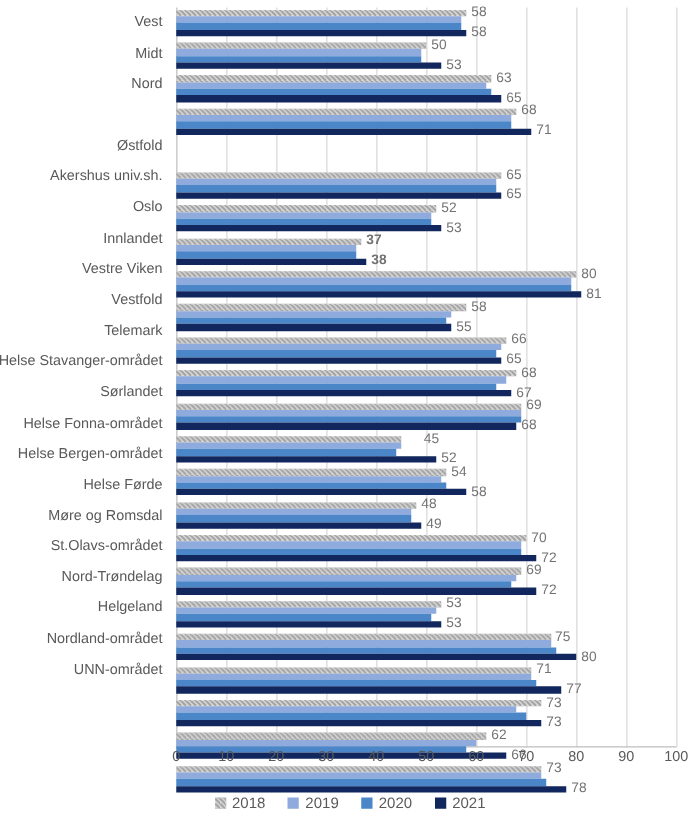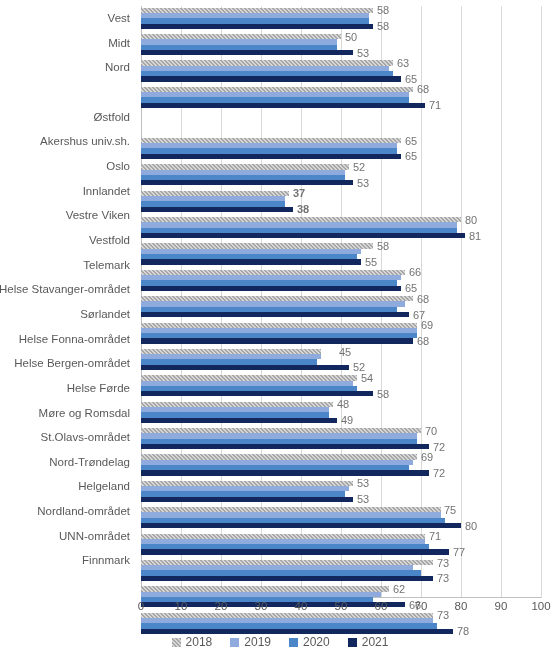--- a/index.html
+++ b/index.html
@@ -236,23 +236,20 @@
         <span>Nord-Trøndelag</span>
       </div>
       <div class="cat-label-slot" style="height: 24.6667px;">
         <span>Helgeland</span>
       </div>
       <div class="cat-label-slot" style="height: 24.6667px;">
         <span>Nordland-området</span>
       </div>
       <div class="cat-label-slot" style="height: 24.6667px;">
         <span>UNN-området</span>
-      </div>
-      <div class="cat-label-slot" style="height: 24.6667px;">
-        <span>Finnmark</span>
       </div>
     </div>
 
   <div id="plot-area">
     <div class="gridlines" id="gridlines">
         <div class="gridline axis0" style="left: 0px;"></div>
         <div class="gridline" style="left: 40px;"></div>
         <div class="gridline" style="left: 80px;"></div>
         <div class="gridline" style="left: 120px;"></div>
         <div class="gridline" style="left: 160px;"></div>

